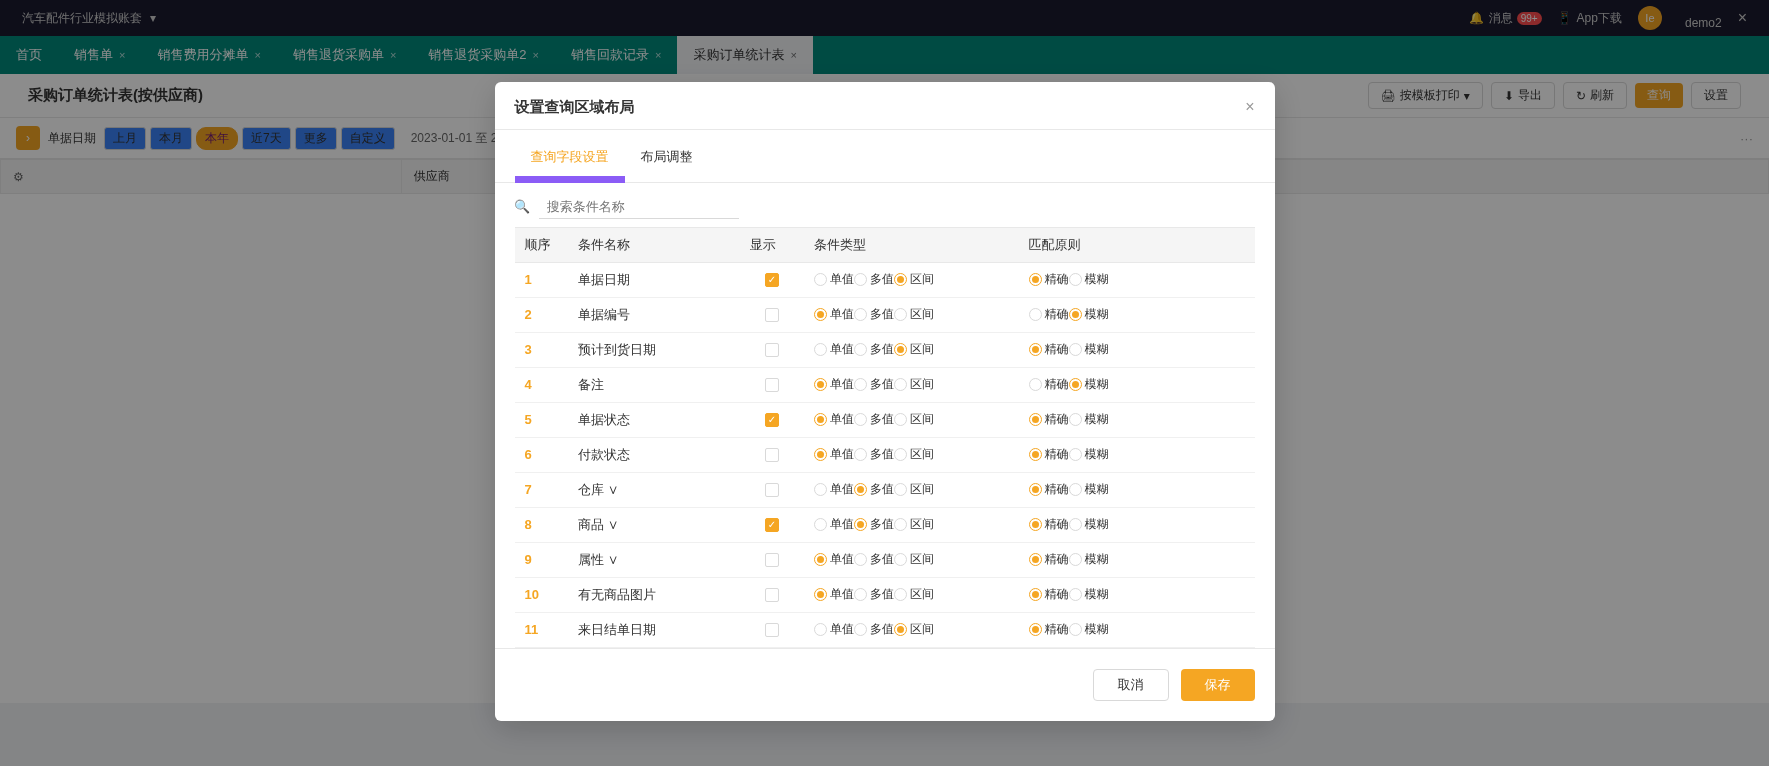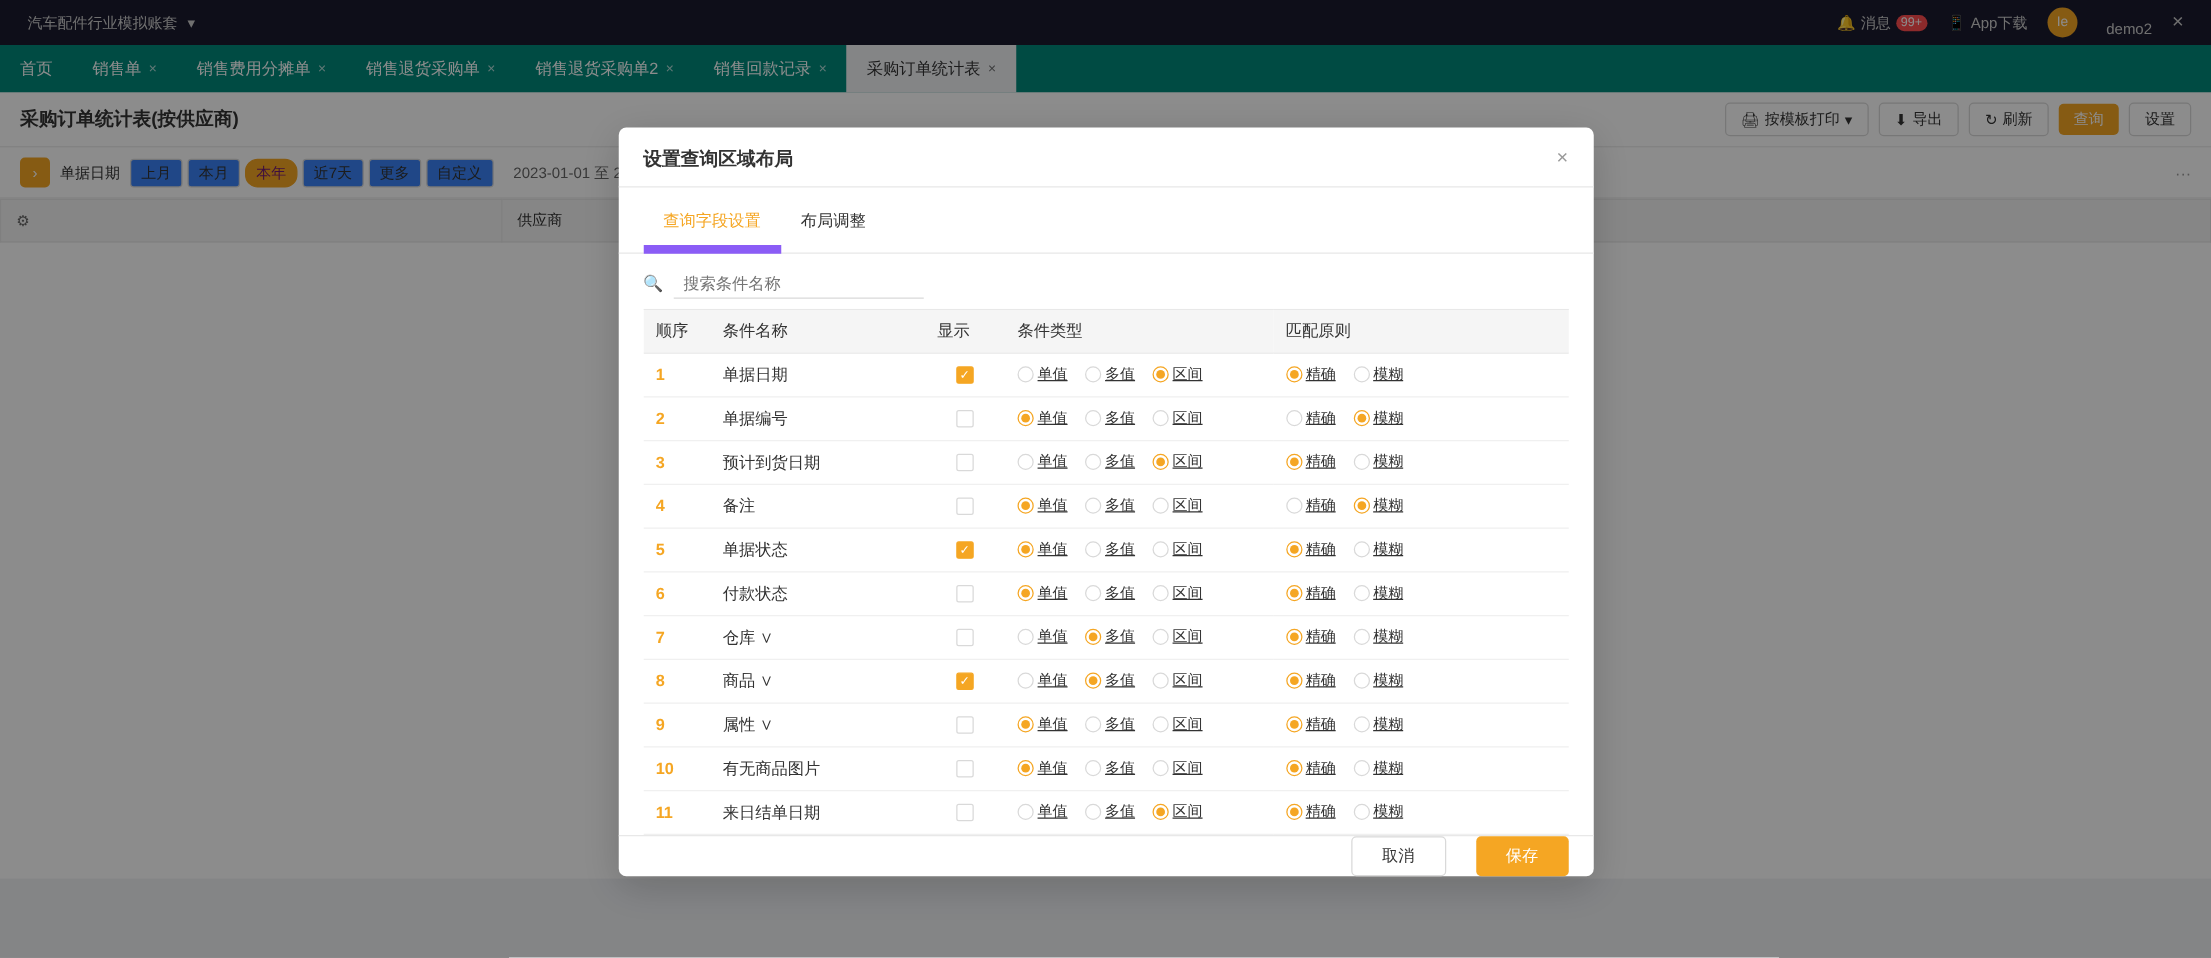--- a/index.html
+++ b/index.html
@@ -57,21 +57,21 @@
     }
     .navtab .close-x { margin-left: 6px; font-size: 11px; opacity: 0.7; }
 
     
     .page-header {
       height: 44px;
       background: white;
       display: flex;
       align-items: center;
       justify-content: space-between;
-      padding: 0 16px;
+      padding: 0 28px;
       border-bottom: 1px solid #e8e8e8;
     }
     .page-title { font-size: 15px; font-weight: bold; color: #333; }
     .page-actions { display: flex; align-items: center; gap: 8px; }
     .btn-outline {
       border: 1px solid #d9d9d9;
       background: white;
       padding: 4px 12px;
       border-radius: 4px;
       cursor: pointer;
@@ -210,24 +210,24 @@
       font-size: 13px;
       color: #999;
     }
     .modal-search .search-icon { color: #999; }
     .modal-body {
       flex: 1;
       overflow: auto;
       padding: 0 20px;
     }
     .modal-footer {
-      padding: 0 20px;
+      padding: 20px 20px;
       display: flex;
       justify-content: flex-end;
-      gap: 24px;
+      gap: 12px;
       border-top: 1px solid #e8e8e8;
     }
     .btn-cancel {
       padding: 6px 24px;
       border: 1px solid #d9d9d9;
       background: white;
       border-radius: 4px;
       cursor: pointer;
       font-size: 13px;
       color: #333;
@@ -283,21 +283,21 @@
       border-color: #f5a623;
     }
     .cb.checked::after {
       content: "✓";
       color: white;
       font-size: 10px;
     }
 
     
     .radio-group {
-      display: flex; align-items: center; gap: 14px; text-decoration: underline;
+      display: flex; align-items: center; gap: 0;
     }
     .radio-option {
       display: flex; align-items: center; gap: 3px; cursor: pointer;
     }
     .radio-btn {
       width: 13px; height: 13px;
       border: 1px solid #d9d9d9;
       border-radius: 50%;
       display: inline-flex; align-items: center; justify-content: center;
       background: white;

